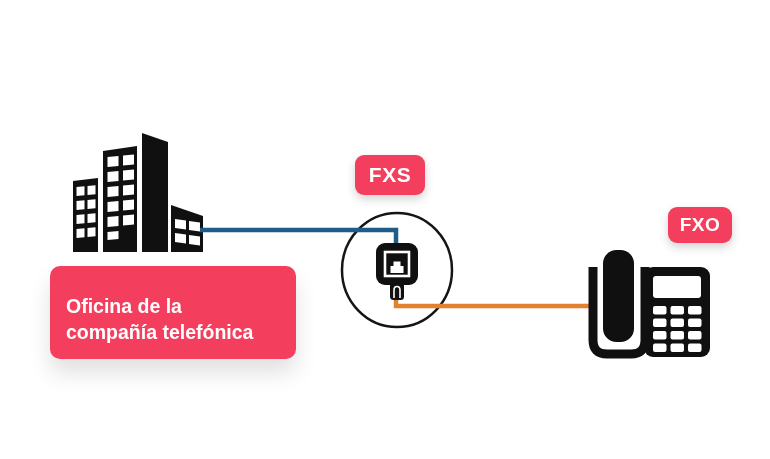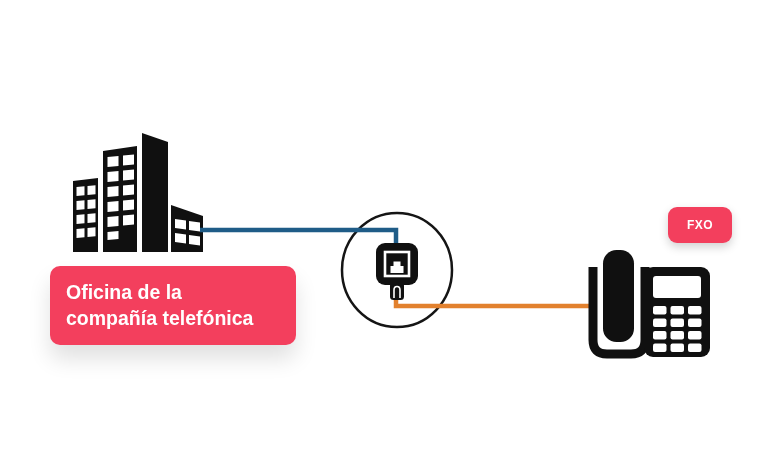--- a/index.html
+++ b/index.html
@@ -13,25 +13,25 @@
   .scene{position:absolute;left:0;top:0;}
   .badge{
     position:absolute;
     display:flex;align-items:center;justify-content:center;
     color:#ffffff;font-weight:bold;
     border-radius:9px;
     box-shadow:0 4px 10px rgba(0,0,0,0.18);
     letter-spacing:0.5px;
   }
   .badge-fxs{left:355px;top:155px;width:70px;height:40px;font-size:21px;}
-  .badge-fxo{left:668px;top:207px;width:64px;height:36px;font-size:12px;}
+  .badge-fxo{left:668px;top:207px;width:64px;height:36px;font-size:19px;}
   .label-box{
     position:absolute;
     left:50px;top:266px;width:214px;
-    padding:13px 16px 14px 16px;
+    padding:27px 16px 14px 16px;
     border-radius:10px;
     color:#ffffff;font-weight:bold;
     font-size:19.5px;line-height:26px;
     box-shadow:0 14px 22px rgba(0,0,0,0.12);
   }
 </style>
 </head>
 <body>
 
 <div class="canvas">
@@ -115,20 +115,21 @@
         <rect x="66" y="82" width="13.5" height="8.5" rx="2"></rect>
         <rect x="83.5" y="82" width="13.5" height="8.5" rx="2"></rect>
         <rect x="101" y="82" width="13.5" height="8.5" rx="2"></rect>
         <rect x="66" y="94.5" width="13.5" height="8.5" rx="2"></rect>
         <rect x="83.5" y="94.5" width="13.5" height="8.5" rx="2"></rect>
         <rect x="101" y="94.5" width="13.5" height="8.5" rx="2"></rect>
       </g>
     </g>
   </svg>
 
+  <div class="badge badge-fxs" style="background-color: rgb(243, 63, 93);">FXS</div>
 
   <div class="badge badge-fxo" style="background-color: rgb(243, 63, 93);">FXO</div>
 
   <div class="label-box" style="background-color: rgb(243, 63, 93);">
     <div>Oficina de la</div>
     <div>compañía telefónica</div>
   </div>
 
 </div>
 

